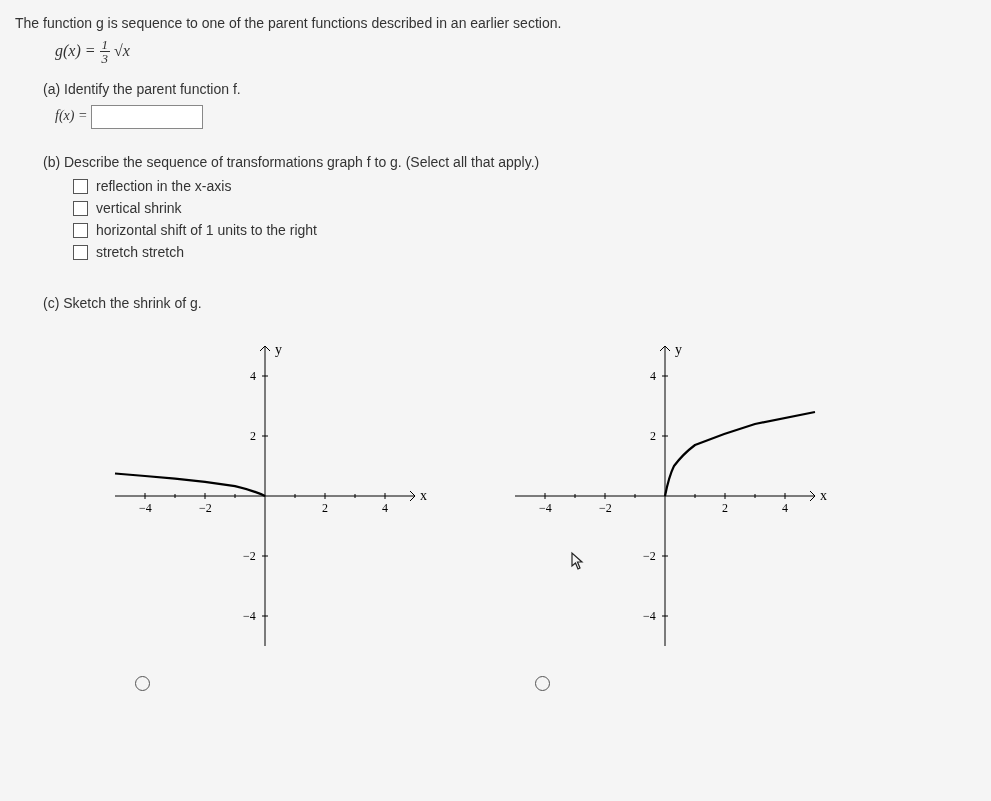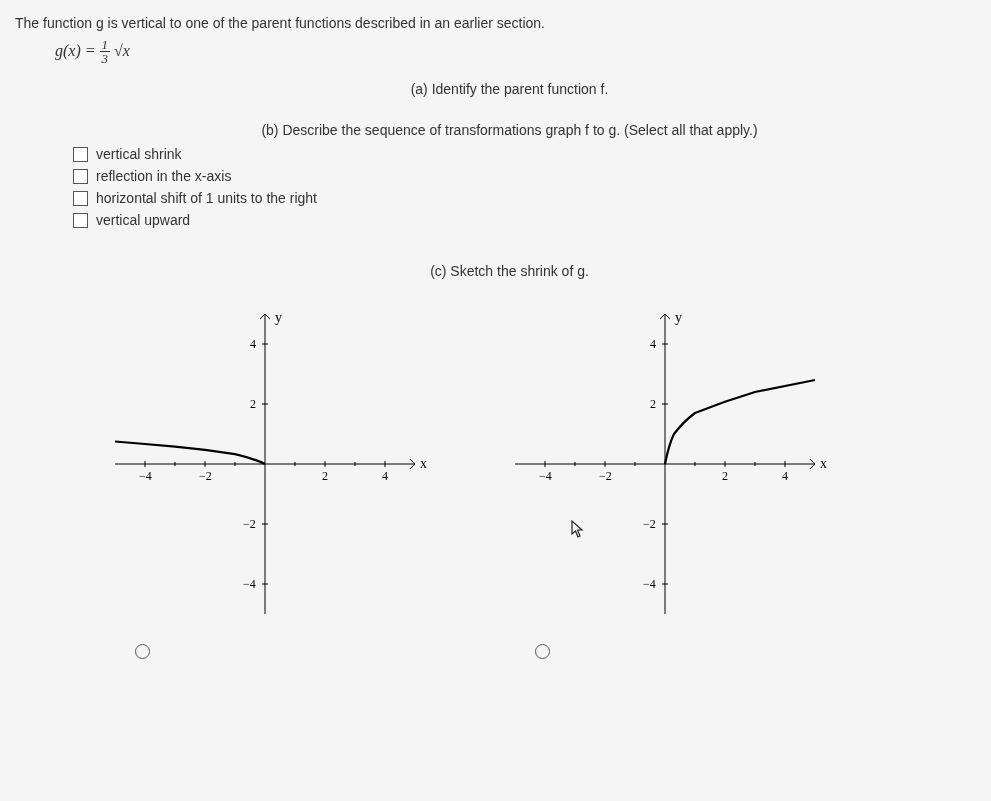--- a/index.html
+++ b/index.html
@@ -7,21 +7,21 @@
       background: #f5f5f5;
       margin: 0;
       padding: 15px;
       width: 961px;
       color: #333;
       font-size: 14px;
     }
     .intro { margin-bottom: 8px; }
     .equation { margin-left: 40px; margin-bottom: 15px; font-style: italic; font-family: Liberation Serif, serif; font-size: 16px; }
     .part { margin-left: 28px; margin-bottom: 15px; }
-    .part-label { margin-bottom: 8px; text-align: center; }
+    .part-label { margin-bottom: 8px; }
     .input-box {
       border: 1px solid #888;
       width: 110px;
       height: 22px;
       display: inline-block;
       vertical-align: middle;
       background: #fff;
     }
     .fxeq { margin-left: 12px; font-style: italic; font-family: 'Times New Roman', serif; }
     .checkbox-row { margin-left: 30px; margin-bottom: 6px; display: flex; align-items: center; }
@@ -45,53 +45,57 @@
     .cursor {
       position: absolute;
       font-size: 16px;
       color: #222;
     }
   </style>
 </head>
 <body>
 
 <div class="intro">
-  <span>The function g is vertical to one of the parent functions described in an earlier section.</span>
+  <span>The function g is sequence to one of the parent functions described in an earlier section.</span>
 </div>
 
 <div class="equation">
   <span>g(x) = </span>
   <span style="display:inline-block; vertical-align:middle; text-align:center; line-height:1; font-size:13px; position:relative; top:-1px;">
     <span style="display:block; border-bottom:1px solid #333; padding:0 2px;">1</span>
     <span style="display:block; padding:0 2px;">3</span>
   </span>
   <span style="position:relative;">√x</span>
 </div>
 
 <div class="part">
   <div class="part-label">(a) Identify the parent function f.</div>
+  <div class="fxeq">
+    <span>f(x) =</span>
+    <span class="input-box"></span>
+  </div>
 </div>
 
 <div class="part" style="margin-top:25px;">
   <div class="part-label">(b) Describe the sequence of transformations graph f to g. (Select all that apply.)</div>
   <div class="checkbox-row">
     <span class="checkbox"></span>
-    <span>vertical shrink</span>
+    <span>reflection in the x-axis</span>
   </div>
   <div class="checkbox-row">
     <span class="checkbox"></span>
-    <span>reflection in the x-axis</span>
+    <span>vertical shrink</span>
   </div>
   <div class="checkbox-row">
     <span class="checkbox"></span>
     <span>horizontal shift of 1 units to the right</span>
   </div>
   <div class="checkbox-row">
     <span class="checkbox"></span>
-    <span>vertical upward</span>
+    <span>stretch stretch</span>
   </div>
 </div>
 
 <div class="part" style="margin-top:35px;">
   <div class="part-label">(c) Sketch the shrink of g.</div>
 </div>
 
 <div class="graphs-row">
 
   <div class="graph-block">

